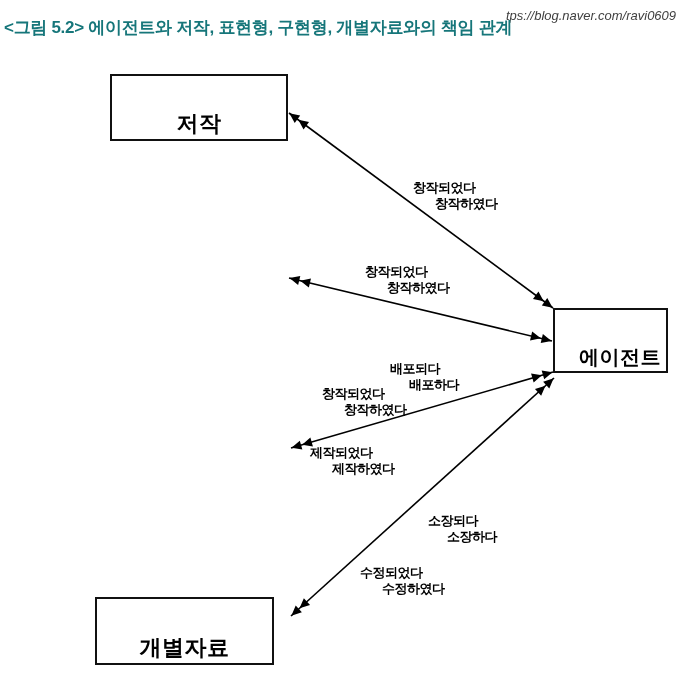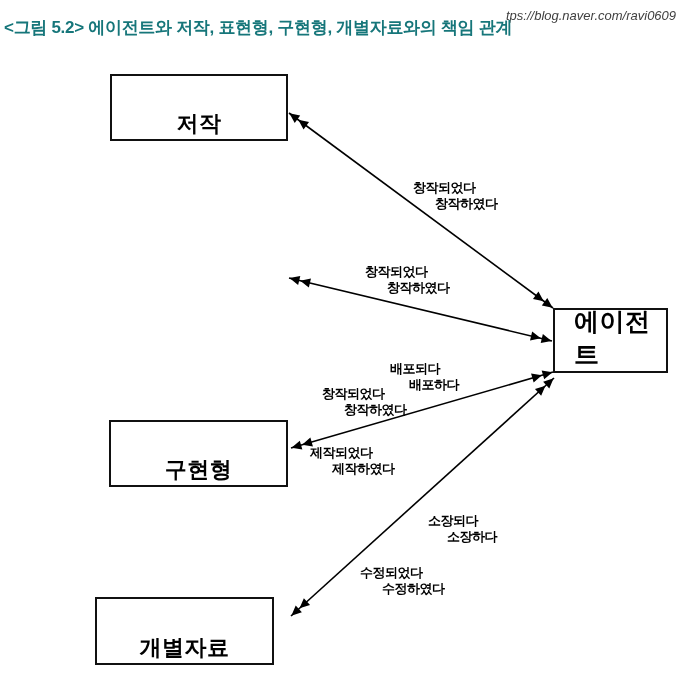--- a/index.html
+++ b/index.html
@@ -65,21 +65,21 @@
   }
   .box-work          { left: 110px; top: 74px;  width: 178px; height: 67px; }
   .box-expression    { left: 108px; top: 242px; width: 180px; height: 67px; }
   .box-manifestation { left: 109px; top: 420px; width: 179px; height: 67px; }
   .box-item          { left: 95px; top: 597px; width: 179px; height: 68px; }
   .box-agent         { left: 553px; top: 308px; width: 115px; height: 65px; }
   .box-work .entity-label,
   .box-expression .entity-label,
   .box-manifestation .entity-label,
   .box-item .entity-label { font-size: 22px; }
-  .box-agent .entity-label { font-size: 25px; margin-left: 19px; }
+  .box-agent .entity-label { font-size: 20px; margin-left: 19px; }
   .rel-label {
     position: absolute;
     font-size: 13px;
     font-weight: 600;
     letter-spacing: -0.5px;
     color: #000000;
     line-height: 16px;
     white-space: nowrap;
     z-index: 2;
   }
@@ -101,23 +101,20 @@
     <line x1="289" y1="278" x2="552" y2="341" stroke="#000000" stroke-width="1.6" marker-start="url(#dblArrow)" marker-end="url(#dblArrow)"></line>
     <line x1="291" y1="448" x2="553" y2="372" stroke="#000000" stroke-width="1.6" marker-start="url(#dblArrow)" marker-end="url(#dblArrow)"></line>
     <line x1="291" y1="616" x2="554" y2="378" stroke="#000000" stroke-width="1.6" marker-start="url(#dblArrow)" marker-end="url(#dblArrow)"></line>
   </svg>
 
   <div class="figure-caption">&lt;그림 5.2&gt; 에이전트와 저작, 표현형, 구현형, 개별자료와의 책임 관계</div>
   <div class="watermark">tps://blog.naver.com/ravi0609</div>
 
   <div class="entity-box box-work">
     <span class="entity-label">저작</span>
-  </div>
-  <div class="entity-box box-manifestation">
-    <span class="entity-label">구현형</span>
   </div>
   <div class="entity-box box-item">
     <span class="entity-label">개별자료</span>
   </div>
   <div class="entity-box box-agent">
     <span class="entity-label">에이전트</span>
   </div>
 
   <div class="rel-label" style="left:413px; top:180px;">
     <span class="l1">창작되었다</span>

